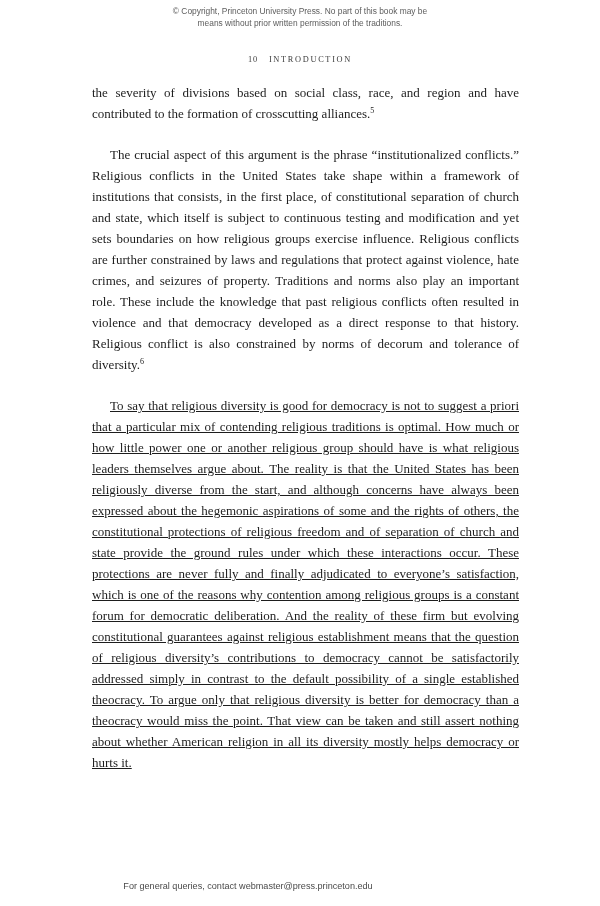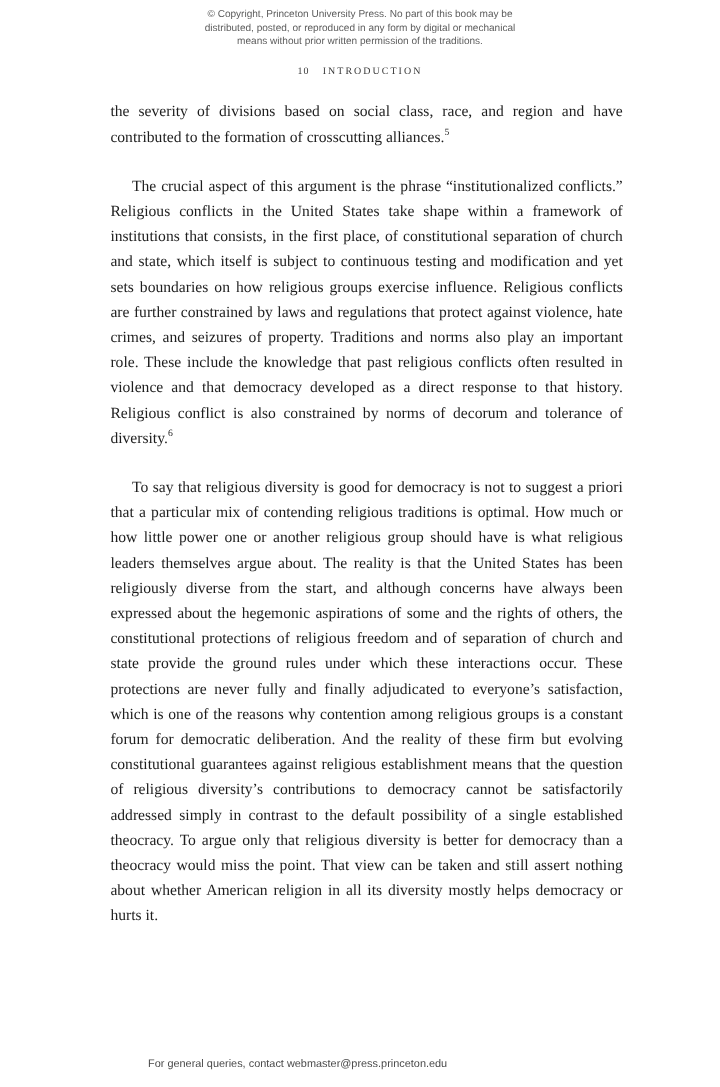--- a/index.html
+++ b/index.html
@@ -64,20 +64,21 @@
     margin: 0;
     text-indent: 0;
     hyphens: manual;
   }
   .body-column p.indented {
     text-indent: 18px;
     margin-top: 20px;
   }
   .body-column p:last-child {
     text-align: justify;
+    text-decoration: underline;
   }
   sup.footnote-ref {
     font-size: 0.62em;
     vertical-align: super;
     line-height: 0;
   }
 
   
   .page-footer {
     position: absolute;
@@ -90,21 +91,20 @@
     color: #4a4a4a;
   }
 </style>
 </head>
 <body>
 
 <div class="page">
 
   <div class="copyright-notice">
     <span class="cline">© Copyright, Princeton University Press. No part of this book may be</span>
-    <span class="cline">distributed, posted, or reproduced in any form by digital or mechanical</span>
     <span class="cline">means without prior written permission of the traditions.</span>
   </div>
 
   <div class="running-head">
     <span class="folio">10</span><span class="chapter">INTRODUCTION</span>
   </div>
 
   <div class="body-column" id="body-column">
       <p>the severity of divisions based on social class, race, and region and have contributed to the formation of crosscutting alliances.<sup class="footnote-ref">5</sup></p>
       <p class="indented">The crucial aspect of this argument is the phrase “institutionalized conflicts.” Religious conflicts in the United States take shape within a framework of institutions that consists, in the first place, of constitutional separation of church and state, which itself is subject to continuous testing and modification and yet sets boundaries on how religious groups exercise influence. Religious conflicts are further constrained by laws and regulations that protect against violence, hate crimes, and seizures of property. Traditions and norms also play an important role. These include the knowledge that past religious conflicts often resulted in violence and that democracy developed as a direct response to that history. Religious conflict is also constrained by norms of decorum and tolerance of diversity.<sup class="footnote-ref">6</sup></p>

